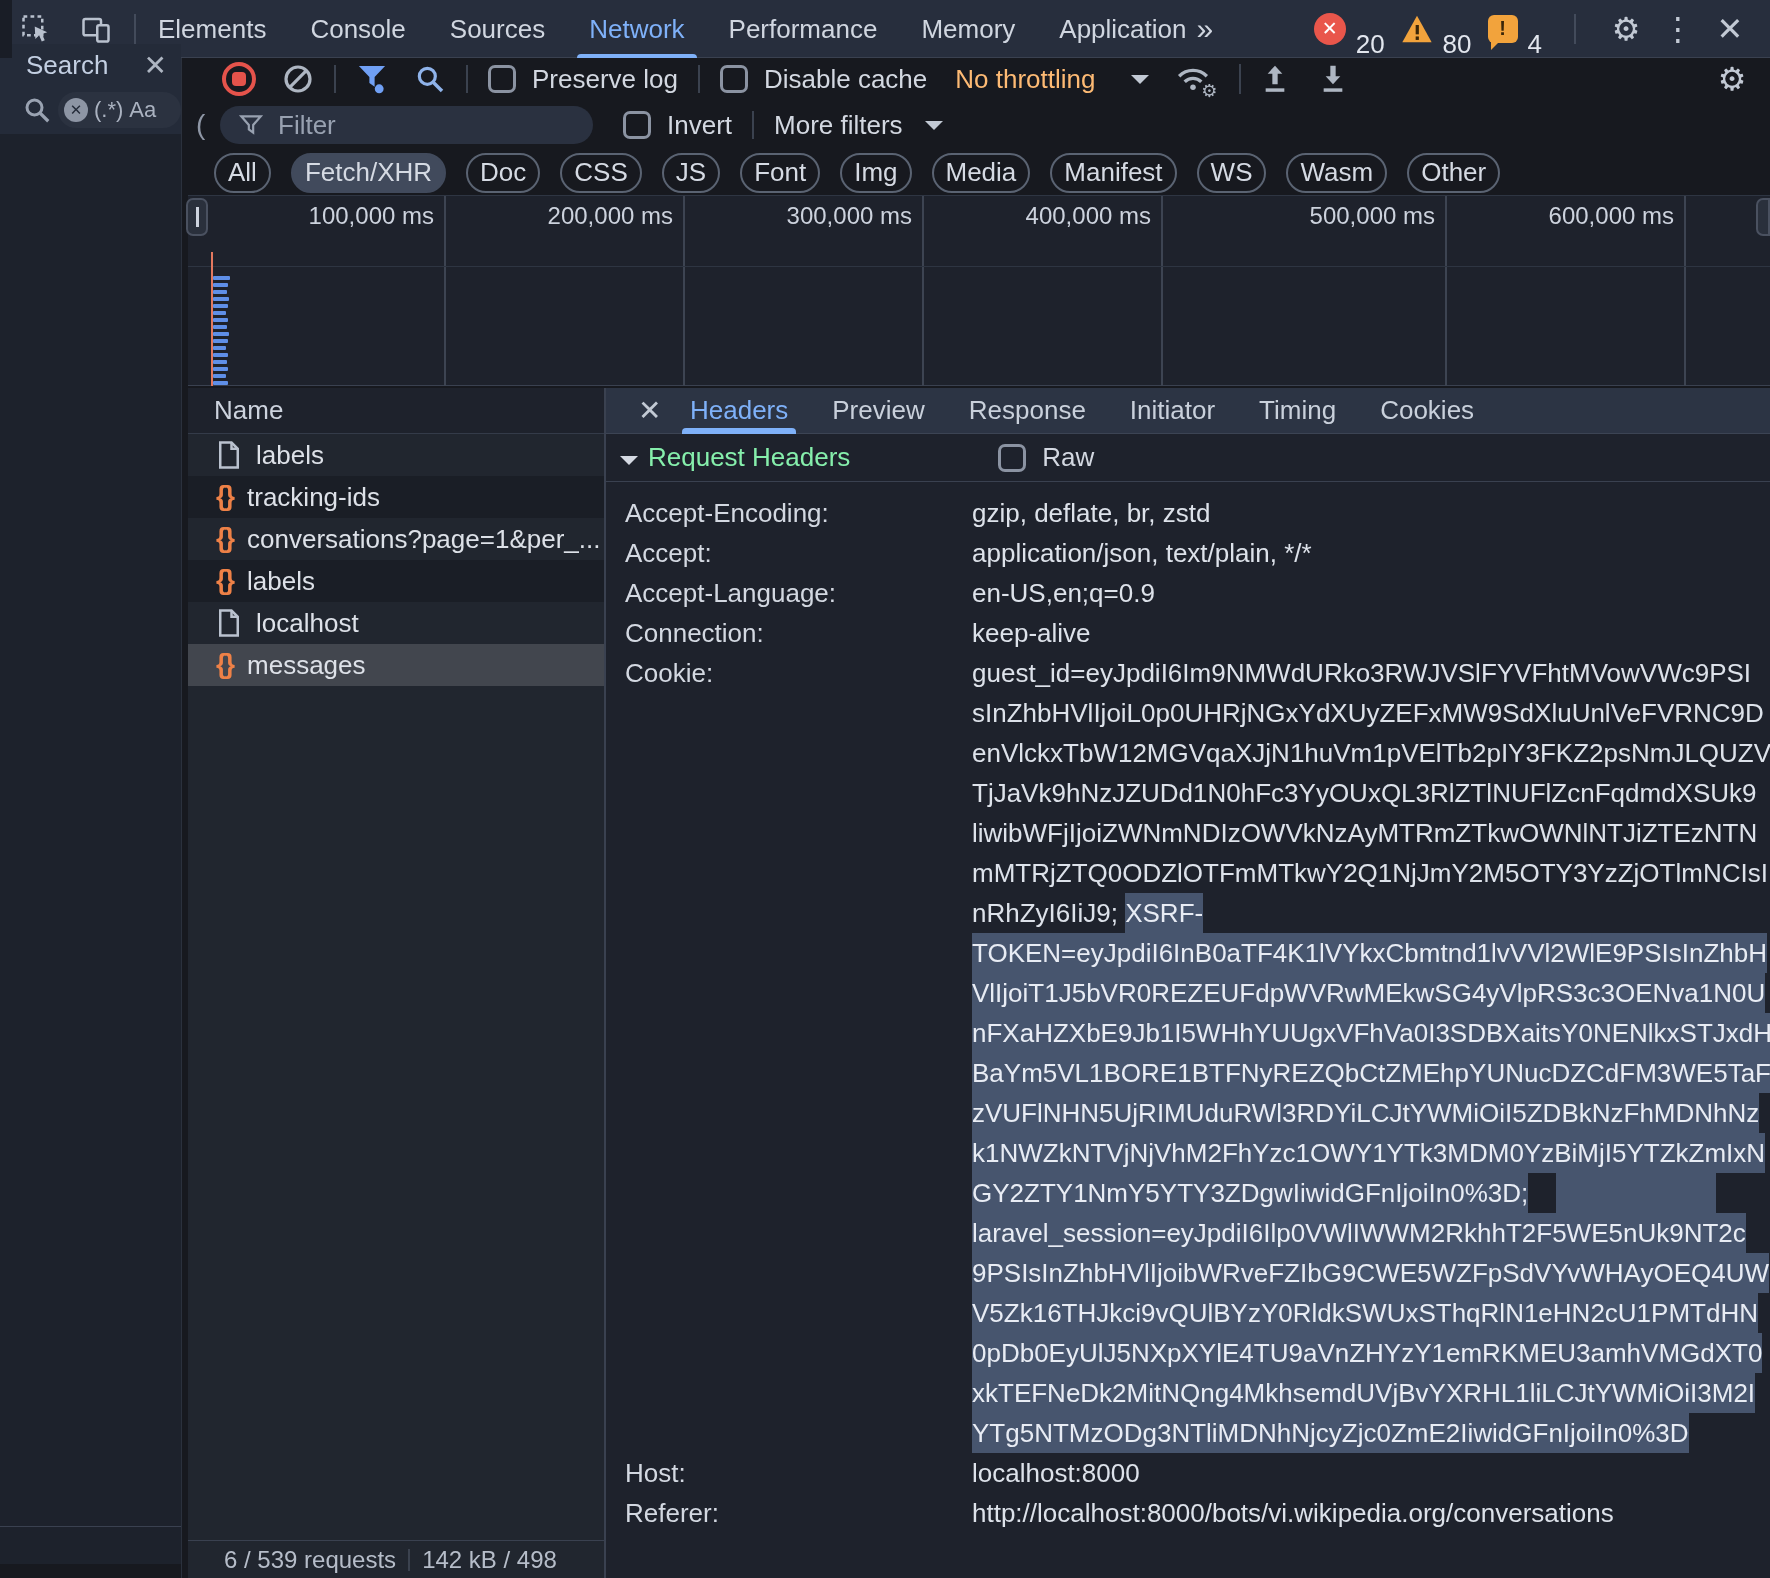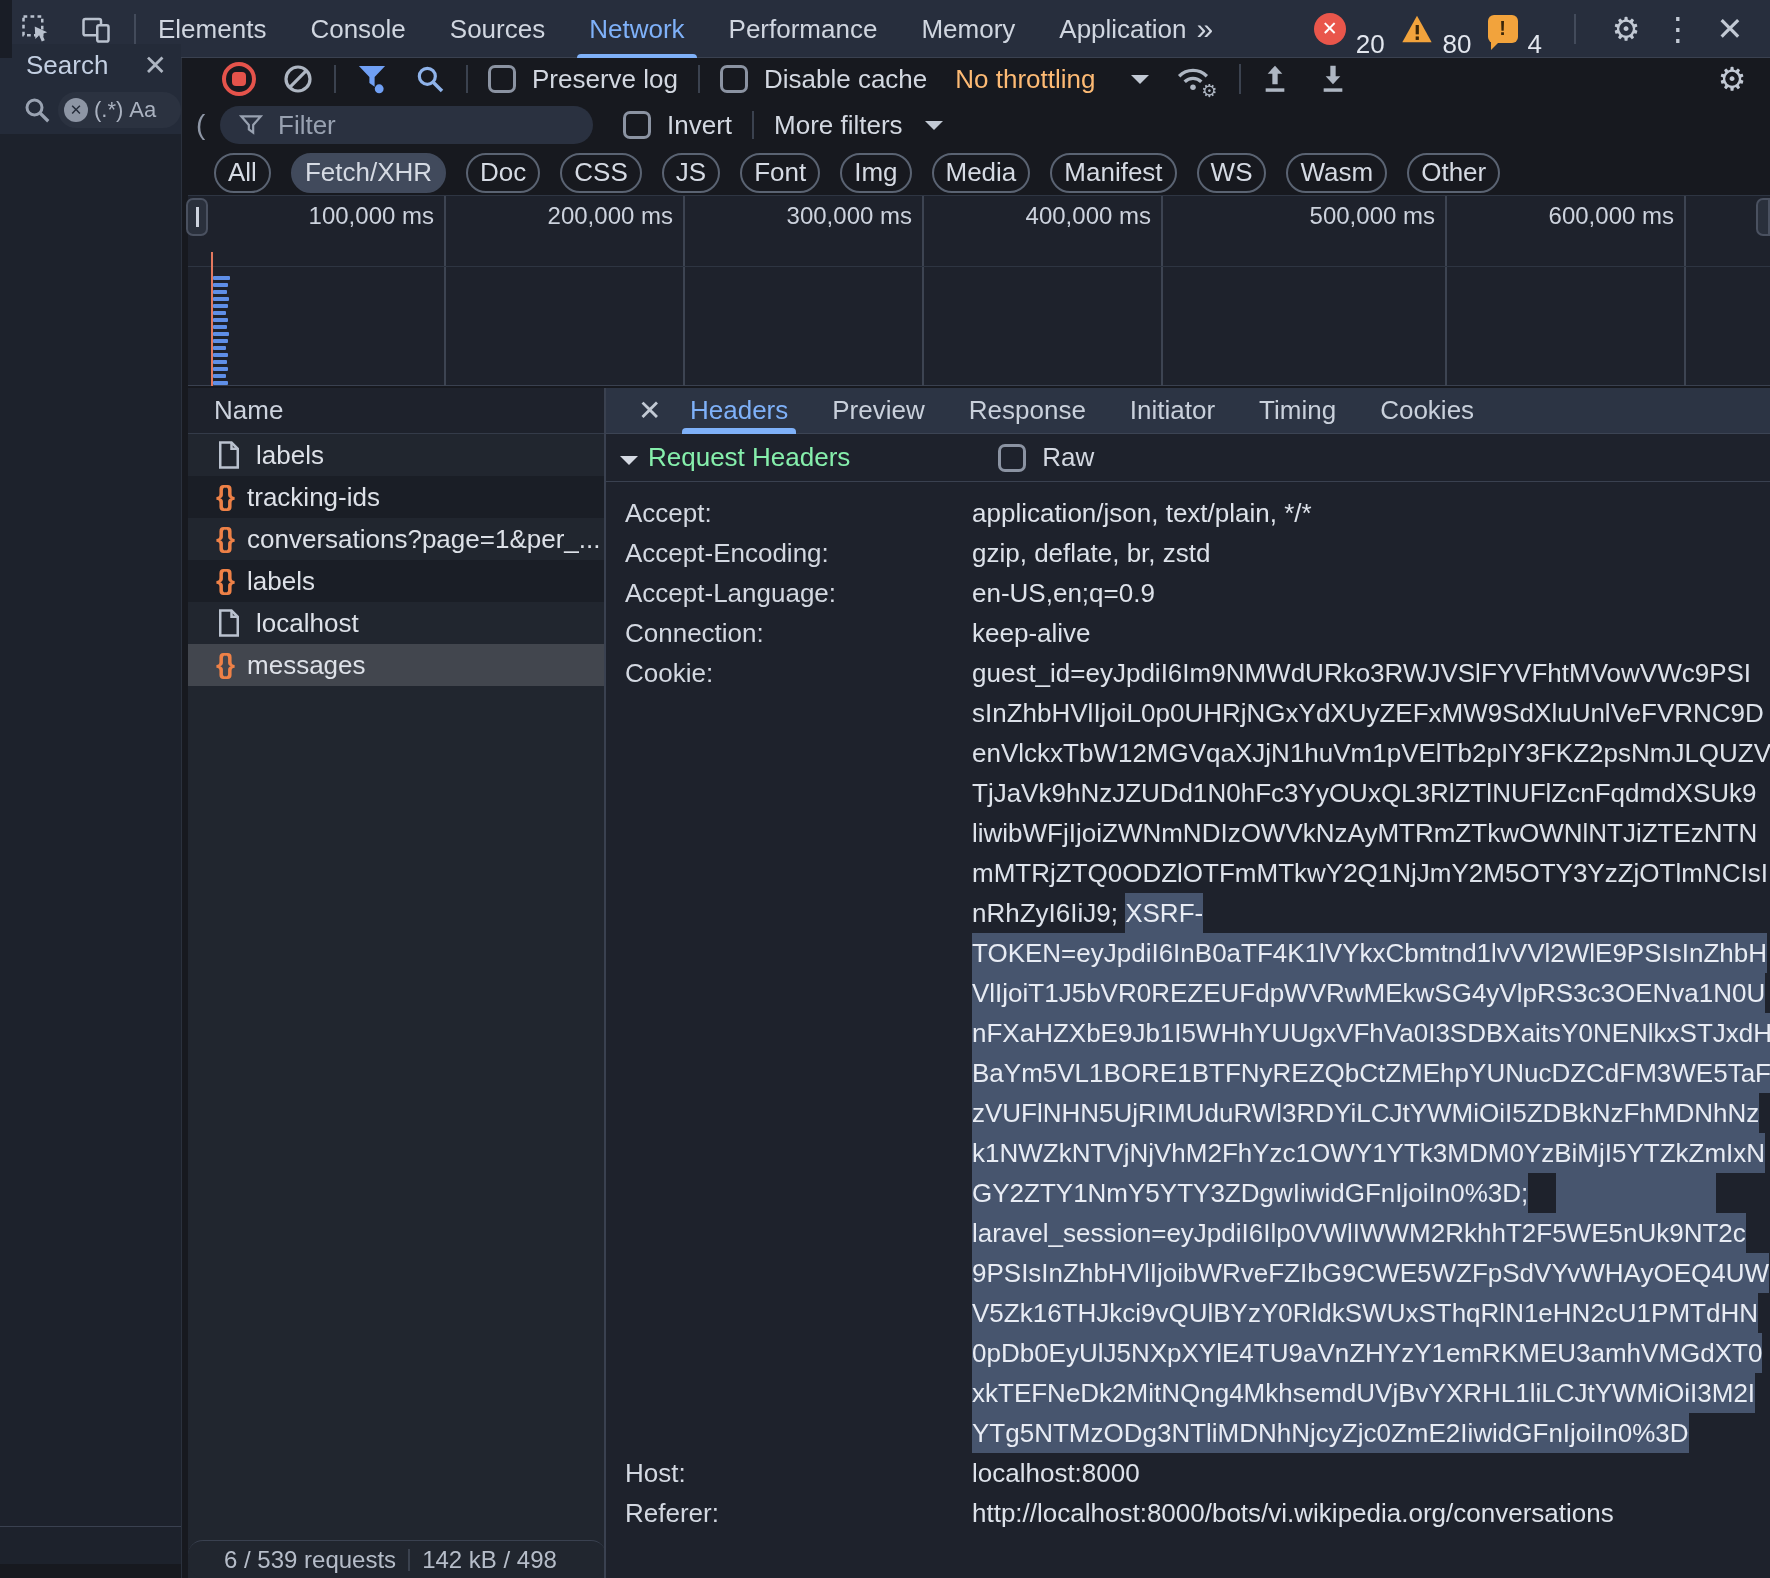--- a/index.html
+++ b/index.html
@@ -88,21 +88,21 @@
   .minibar{height:4px;background:#5f8fe8;margin-bottom:3px;border-radius:1px;}
 
   
   #name-col{left:0;top:330px;width:418px;height:1190px;background:var(--bg-row);border-right:2px solid var(--border);overflow:hidden;}
   #name-head{height:46px;background:var(--bg-panel);border-bottom:1px solid #343b49;display:flex;align-items:center;color:#cdd3de;padding-left:26px;}
   .req-row{height:42px;display:flex;align-items:center;padding-left:28px;gap:14px;color:#dde1e8;white-space:nowrap;overflow:hidden;}
   .req-row.alt{background:var(--bg-row-alt);}
   .req-row.selected{background:var(--row-selected);}
   .json-icon{color:var(--orange);font-weight:700;font-size:27px;letter-spacing:-2px;flex:0 0 auto;transform:translateY(-1px);}
   .doc-icon{flex:0 0 auto;display:flex;}
-  #name-status{position:absolute;left:0;bottom:0;width:418px;height:38px;border-top:1px solid var(--border);display:flex;align-items:center;color:#b6bdc9;font-size:24px;background:var(--bg-row);border-radius:15px;}
+  #name-status{position:absolute;left:0;bottom:0;width:418px;height:38px;border-top:1px solid var(--border);display:flex;align-items:center;color:#b6bdc9;font-size:24px;background:var(--bg-row);}
   #req-count{margin-left:36px;white-space:nowrap;}
   #status-sep{width:2px;height:22px;background:#3b424f;margin:0 12px;}
   #transfer{white-space:nowrap;}
 
   
   #detail{left:418px;top:330px;width:1164px;height:1248px;background:var(--bg-panel);overflow:hidden;}
   #detail-tabbar{height:46px;background:var(--bg-tabbar);border-bottom:1px solid #3c4454;display:flex;align-items:center;}
   #detail-close{margin-left:32px;color:#c2c9d4;font-size:28px;width:30px;}
   #detail-tabs{display:flex;height:46px;margin-left:22px;gap:44px;}
   .d-tab{display:flex;align-items:center;height:46px;color:#c9d0db;position:relative;white-space:nowrap;}
@@ -409,26 +409,26 @@
       <div id="section-row">
         <span class="disc-tri"></span>
         <span id="section-title">Request Headers</span>
         <div id="raw-wrap">
           <span class="cb"></span>
           <span class="cb-label">Raw</span>
         </div>
       </div>
       <div id="headers-list">
           <div class="hdr-row">
+            <div class="hdr-key">Accept-Encoding:</div>
+            <div class="hdr-val">gzip, deflate, br, zstd</div>
+          </div>
+          <div class="hdr-row">
             <div class="hdr-key">Accept:</div>
             <div class="hdr-val">application/json, text/plain, */*</div>
-          </div>
-          <div class="hdr-row">
-            <div class="hdr-key">Accept-Encoding:</div>
-            <div class="hdr-val">gzip, deflate, br, zstd</div>
           </div>
           <div class="hdr-row">
             <div class="hdr-key">Accept-Language:</div>
             <div class="hdr-val">en-US,en;q=0.9</div>
           </div>
           <div class="hdr-row">
             <div class="hdr-key">Connection:</div>
             <div class="hdr-val">keep-alive</div>
           </div>
           <div class="hdr-row">

